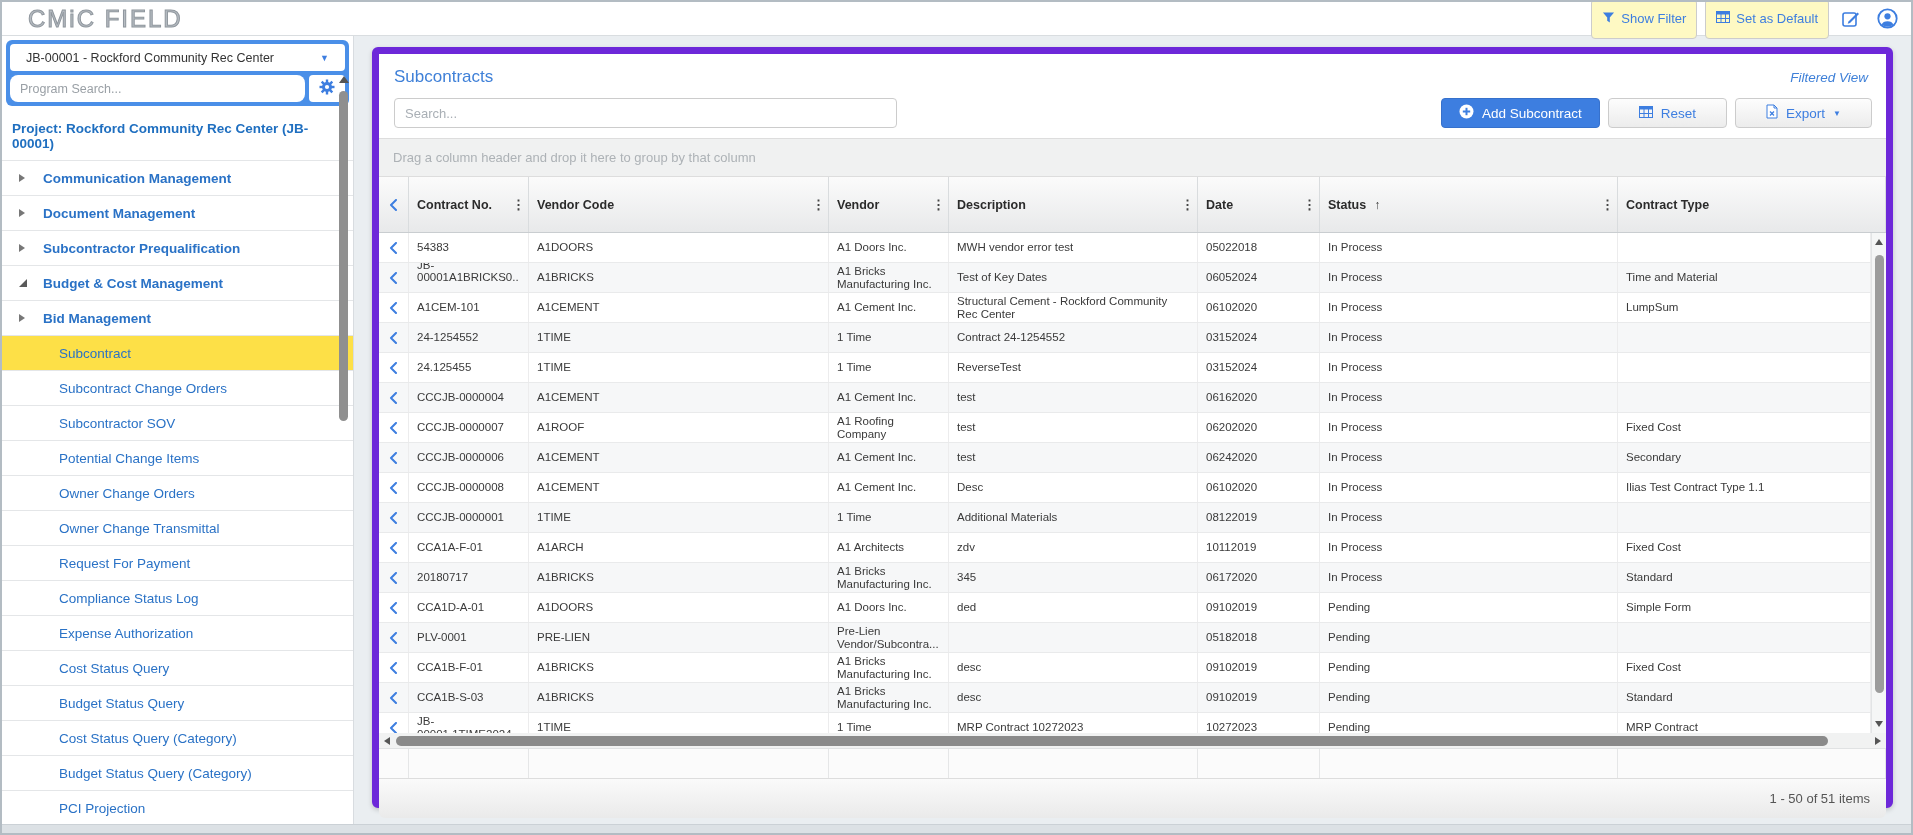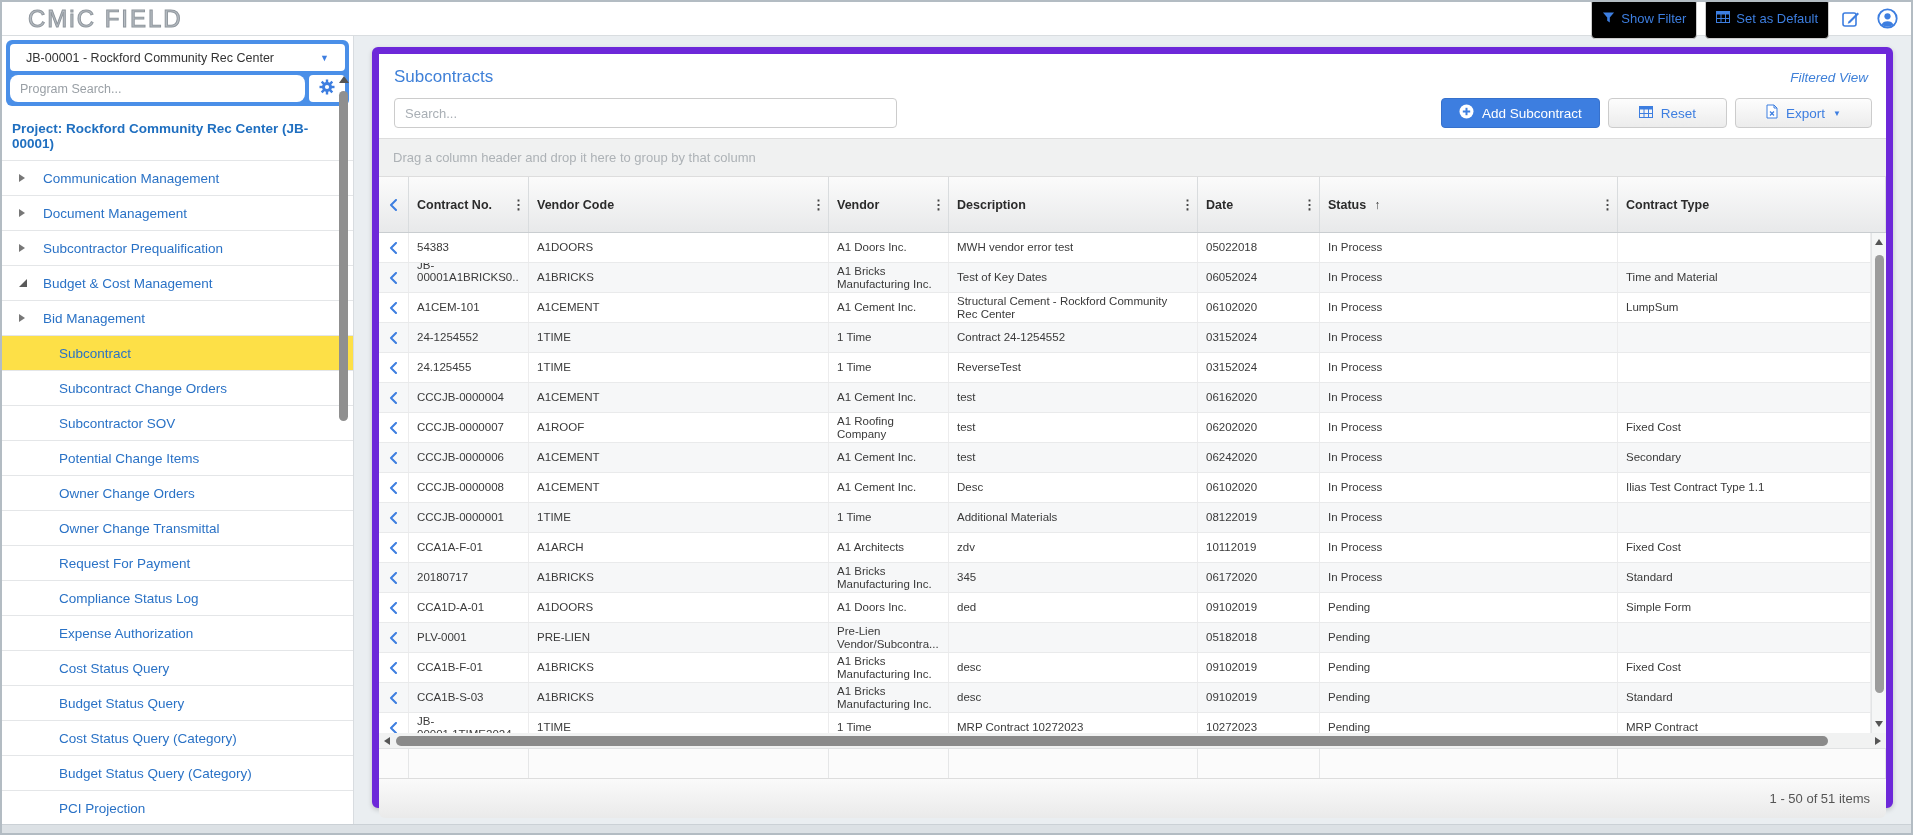--- a/index.html
+++ b/index.html
@@ -9,21 +9,21 @@
           border:2px solid #b3bcc3; overflow:hidden; }
 
   
   .topbar { position:absolute; top:0; left:0; right:0; height:34px; background:#fff;
             border-bottom:1px solid #d9dde0; display:flex; align-items:center;
             justify-content:space-between; padding:0 10px 0 26px; z-index:10; }
   .logo { font-size:24px; letter-spacing:2px; color:#b6bcc2;
           -webkit-text-stroke:1px #8f969d; font-weight:400; }
   .top-actions { display:flex; align-items:center; gap:8px; }
   .tbtn { display:flex; align-items:center; gap:6px; height:40px; padding:0 10px;
-          background:#000000; border:1px solid #ccc; border-radius:4px; color:#3d7ee0;
+          background:#fef9c3; border:1px solid #ccc; border-radius:4px; color:#3d7ee0;
           font-size:13px; cursor:pointer; font-family:inherit; }
   .icon-btn { display:flex; align-items:center; justify-content:center; width:28px; height:26px; cursor:pointer; }
 
   
   .sidebar { position:absolute; top:34px; left:0; width:352px; bottom:0; background:#fff;
              border-right:1px solid #d8dce0; overflow:hidden; }
   .picker { margin:4px; background:#4a8fe8; border-radius:6px; padding:4px; }
   .pselect { height:27px; background:#fff; border-radius:4px; display:flex; align-items:center;
              padding:0 16px; font-size:12.5px; color:#333; cursor:pointer; }
   .pselect .val { flex:1; white-space:nowrap; overflow:hidden; }
@@ -32,21 +32,21 @@
   .pinput { flex:1; height:27px; border:none; border-radius:8px; padding:0 10px;
             font-size:12.5px; font-family:inherit; color:#333; outline:none; }
   .pinput::placeholder { color:#9aa0a6; }
   .gearbtn { width:36px; height:27px; background:#fff; border:none; border-radius:4px;
              display:flex; align-items:center; justify-content:center; cursor:pointer; }
   .project-label { padding:11px 10px 9px 10px; color:#1f6fc0; font-weight:bold;
                    font-size:13.5px; border-bottom:1px solid #e4e6e8; }
   .tree { font-size:13.5px; }
   .tree-item { height:35px; display:flex; align-items:center; border-bottom:1px solid #e4e6e8;
                color:#2a72c6; cursor:pointer; }
-  .tree-item.lvl1 { padding-left:16px; font-weight:normal; }
+  .tree-item.lvl1 { padding-left:16px; font-weight:bold; }
   .tree-item.lvl1 .caret { width:16px; display:inline-flex; margin-right:9px; }
   .tree-item.lvl2 { padding-left:57px; font-weight:normal; }
   .tree-item.selected { background:#fde047; }
   .side-scroll { position:absolute; top:40px; right:4px; width:11px; bottom:10px; }
   .ss-up { width:0; height:0; margin:0 auto; border-left:5px solid transparent;
            border-right:5px solid transparent; border-bottom:7px solid #555; }
   .ss-thumb { width:9px; margin:8px auto 0; height:330px; background:#8f8f8f; border-radius:5px; }
 
   
   .panel { position:absolute; left:370px; top:45px; width:1521px; height:761px; background:#fff;

